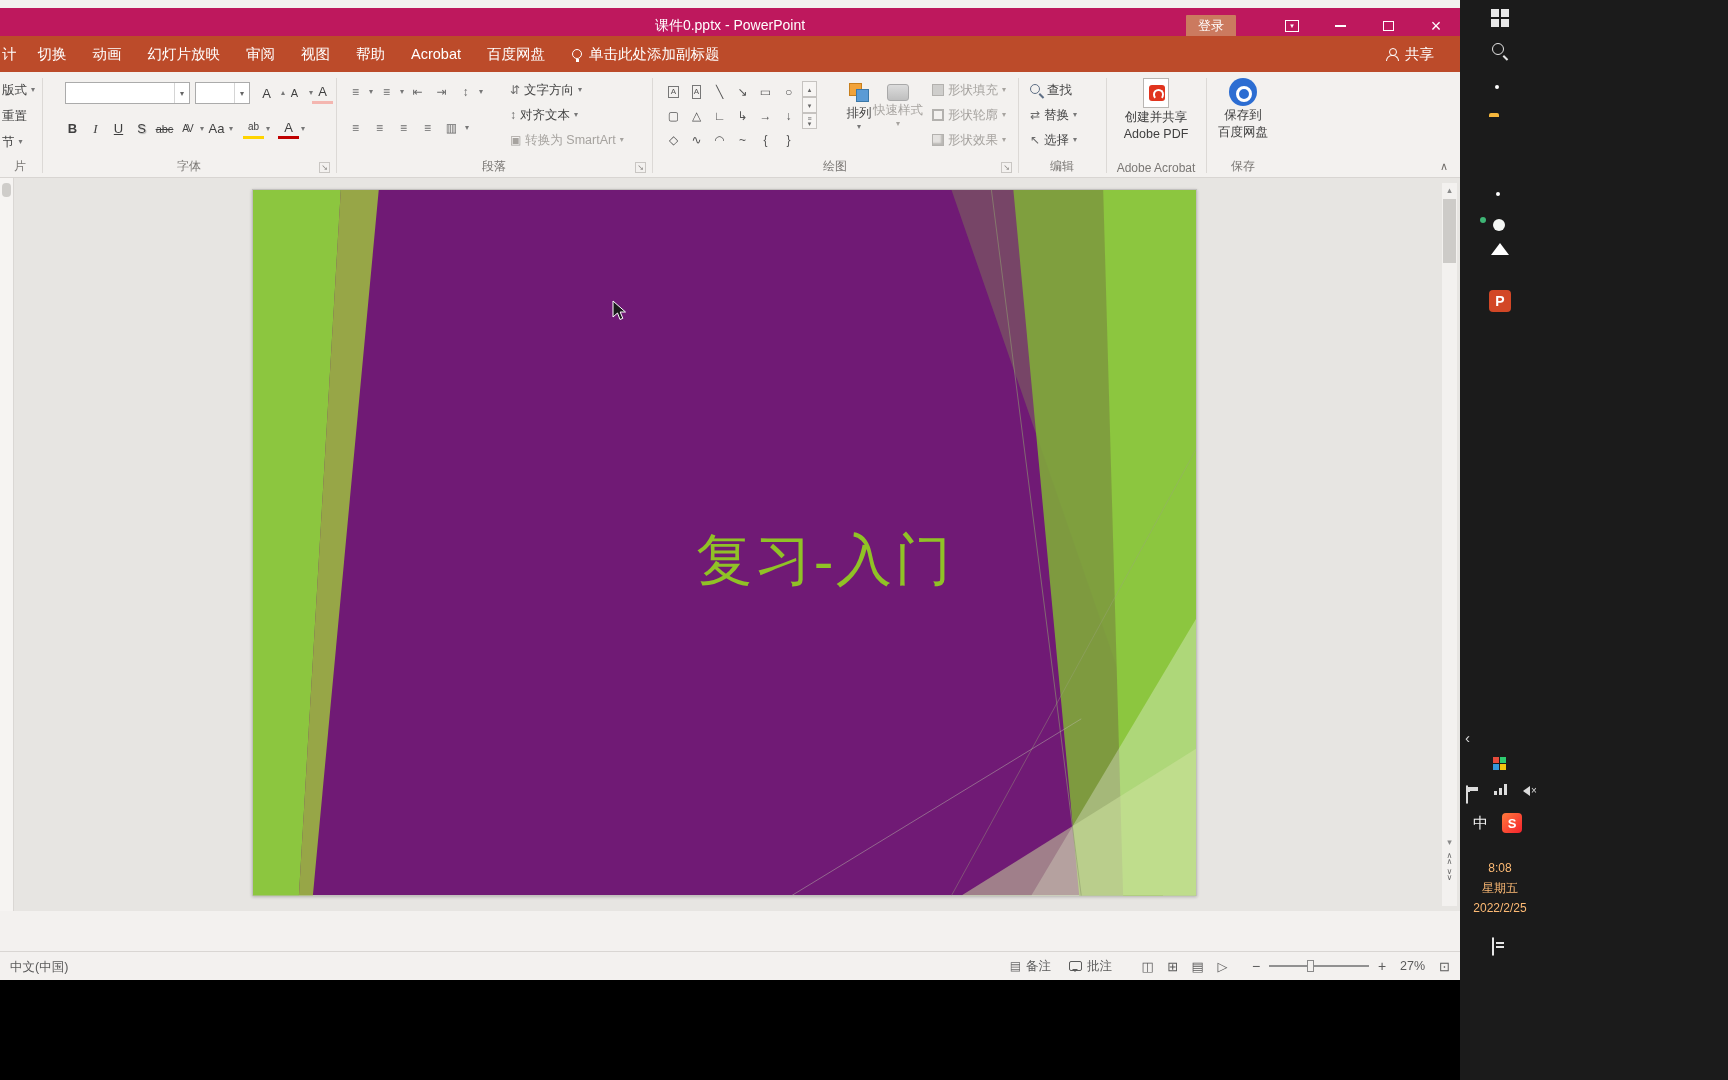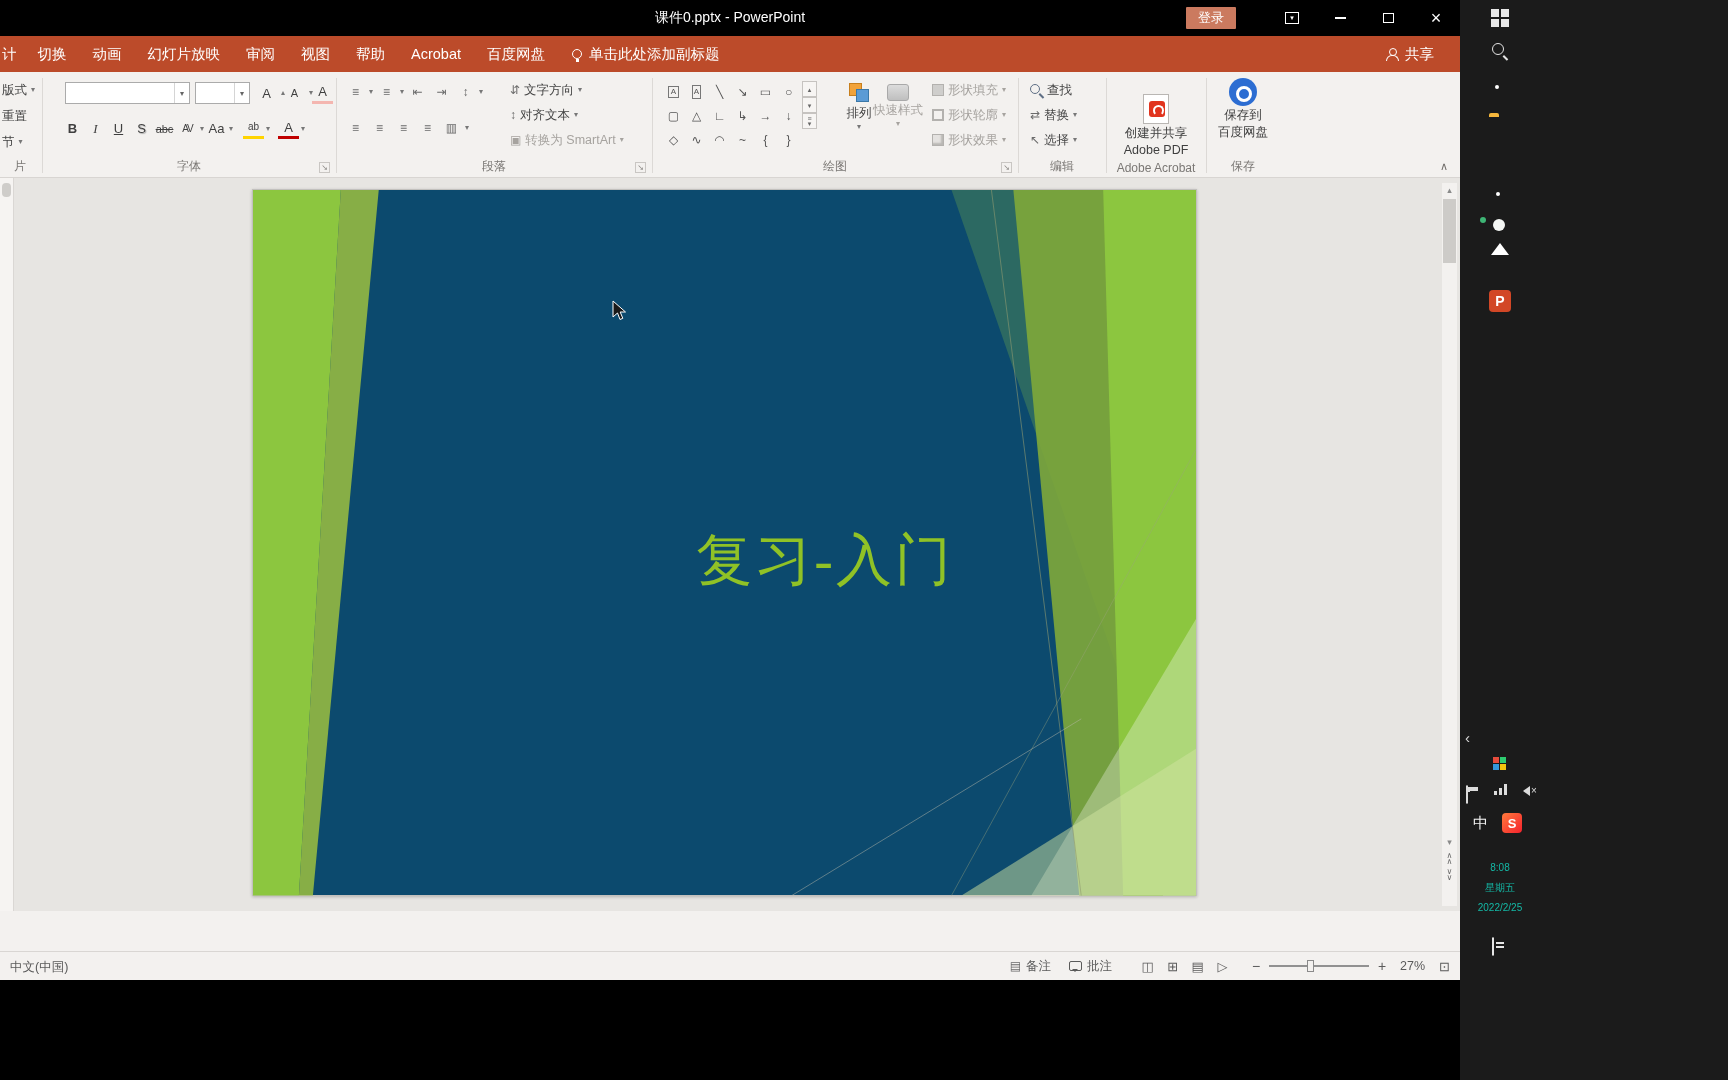--- a/index.html
+++ b/index.html
@@ -41,28 +41,28 @@
   .batt::after{content:"";position:absolute;right:-3px;top:2px;width:2px;height:4px;background:#dcdcdc}
   .batt::before{content:"";position:absolute;left:1px;top:1px;width:10px;height:4px;background:#dcdcdc}
   .bars{display:flex;align-items:flex-end;gap:2px;height:11px}
   .bars i{width:3px;background:#dcdcdc;display:block}
   .bars i:nth-child(1){height:4px}.bars i:nth-child(2){height:7px}.bars i:nth-child(3){height:11px}
   .mute{display:flex;align-items:center;gap:1px;color:#dcdcdc}
   .spk{width:0;height:0;border:5px solid transparent;border-right:7px solid #dcdcdc}
   .mute b{font-size:10px;font-weight:400}
   .ime{font-size:15px;color:#f2f2f2}
   .sg{width:20px;height:20px;border-radius:4px;background:linear-gradient(135deg,#ff7a3c,#f5222d);color:#fff;font-weight:bold;font-size:13px;display:flex;align-items:center;justify-content:center}
-  .clock{width:80px;text-align:center;font-size:10px;color:#14b8a6;line-height:20px}
+  .clock{width:80px;text-align:center;font-size:12px;color:#fdba74;line-height:20px}
   .ni{width:17px;height:15px;border:1.5px solid #e6e6e6;border-radius:2px;position:relative}
   .ni::before{content:"";position:absolute;left:3px;top:4px;width:8px;height:1.5px;background:#e6e6e6;box-shadow:0 4px 0 #e6e6e6}
 
   
   #app{position:absolute;left:0;top:0;width:1460px;height:980px;background:#f3f1ef;overflow:hidden}
 
-  .titlebar{position:absolute;top:0;left:0;right:0;height:36px;background:#000000;color:#fff}
+  .titlebar{position:absolute;top:8px;left:0;right:0;height:36px;background:#be185d;color:#fff}
   .tb-title{position:absolute;left:0;right:0;top:9px;text-align:center;font-size:14px;color:#fff}
   .signin{position:absolute;right:224px;top:7px;height:22px;padding:0 12px;background:#cb7a5f;color:#fff;font-size:13px;display:flex;align-items:center;border-radius:1px}
   .wcontrols{position:absolute;right:0;top:0;display:flex}
   .wb{width:48px;height:36px;display:flex;align-items:center;justify-content:center;color:#fff}
   .rdo{width:14px;height:12px;border:1.3px solid #fff;display:flex;align-items:center;justify-content:center;font-size:7px}
   .minbar{width:11px;height:1.6px;background:#fff;display:block}
   .maxbox{width:11px;height:10px;border:1.3px solid #fff;display:block}
   .closex{font-size:18px;line-height:1}
 
   .tabsrow{position:absolute;top:36px;left:0;right:0;height:36px;background:#bc4b2a;color:#fff;display:flex;align-items:center}
@@ -115,21 +115,21 @@
   .pdf-ic::before{content:"";position:absolute;left:5px;top:6px;width:16px;height:16px;background:#e1341e;border-radius:3px}
   .pdf-ic::after{content:"";position:absolute;left:9px;top:10px;width:7px;height:7px;border:2px solid #fff;border-bottom-color:transparent;border-radius:50%}
   .bd-ic{width:28px;height:28px;border-radius:50%;background:#2c6dd2;position:relative}
   .bd-ic::before{content:"";position:absolute;left:7px;top:8px;width:10px;height:10px;border:3px solid #fff;border-radius:50%}
   .collapse{position:absolute;right:12px;bottom:4px;font-size:11px;color:#6f6c69}
 
   
   .workspace{position:absolute;top:178px;left:0;right:0;height:733px;background:#e7e5e2}
   .thumbstrip{position:absolute;left:0;top:0;bottom:0;width:14px;background:#f6f4f2;border-right:1px solid #dad7d4}
   .thumbstrip i{position:absolute;left:2px;top:5px;width:9px;height:14px;background:#cfcdca;border-radius:4px}
-  .slide{position:absolute;left:252px;top:11px;width:945px;height:707px;background:#0c4a6e;border:1px solid #c2c0bd;box-shadow:0 1px 3px rgba(0,0,0,.22)}
+  .slide{position:absolute;left:252px;top:11px;width:945px;height:707px;background:#701a75;border:1px solid #c2c0bd;box-shadow:0 1px 3px rgba(0,0,0,.22)}
   .slide svg{position:absolute;inset:0}
   .slide-title{position:absolute;right:242px;top:333px;font-size:56px;letter-spacing:3px;color:#90c226;font-family:"Liberation Serif",serif;white-space:nowrap}
   .subtitle-box{position:absolute;left:116px;top:415px;width:606px;height:115px;border:1px dashed #8f8f8f}
   .subtitle-box span{position:absolute;right:14px;top:10px;font-size:21px;color:#8a9878;font-style:italic;font-family:"Liberation Serif",serif;letter-spacing:2px}
   .vscroll{position:absolute;right:3px;top:5px;bottom:5px;width:15px;background:#f3f1ef}
   .vscroll .sarr{position:absolute;left:0;width:15px;height:14px;display:flex;align-items:center;justify-content:center;font-size:9px;color:#8a8a8a}
   .vscroll .thumb{position:absolute;left:1px;top:16px;width:13px;height:64px;background:#cdcbc8}
   .sb-bottom{position:absolute;left:0;bottom:25px;display:flex;flex-direction:column;gap:4px;width:15px;align-items:center}
   .dc{display:flex;flex-direction:column;line-height:6px;font-size:8px;color:#6a6a6a;align-items:center}
   .cursor{position:absolute;left:612px;top:122px;pointer-events:none}
@@ -418,21 +418,21 @@
         <span class="stack" style="left:10px;top:58px">
             <span class="mini">↖</span>
             <span>选择</span>
             <span class="arr">▾</span>
           </span>
         <div class="glabel">编辑</div>
       </div>
       <div class="gdiv" style="left:1106px"></div>
 
       <div class="rgroup" style="left:1108px;width:96px">
-        <span class="bigbtn" style="left:4px;top:22px;width:88px">
+        <span class="bigbtn" style="left:4px;top:6px;width:88px">
           <span class="pdf-ic"></span>
           <span>创建并共享</span>
           <span>Adobe PDF</span>
         </span>
         <div class="glabel">Adobe Acrobat</div>
       </div>
       <div class="gdiv" style="left:1206px"></div>
 
       <div class="rgroup" style="left:1208px;width:70px">
         <span class="bigbtn" style="left:3px;top:6px;width:64px">

